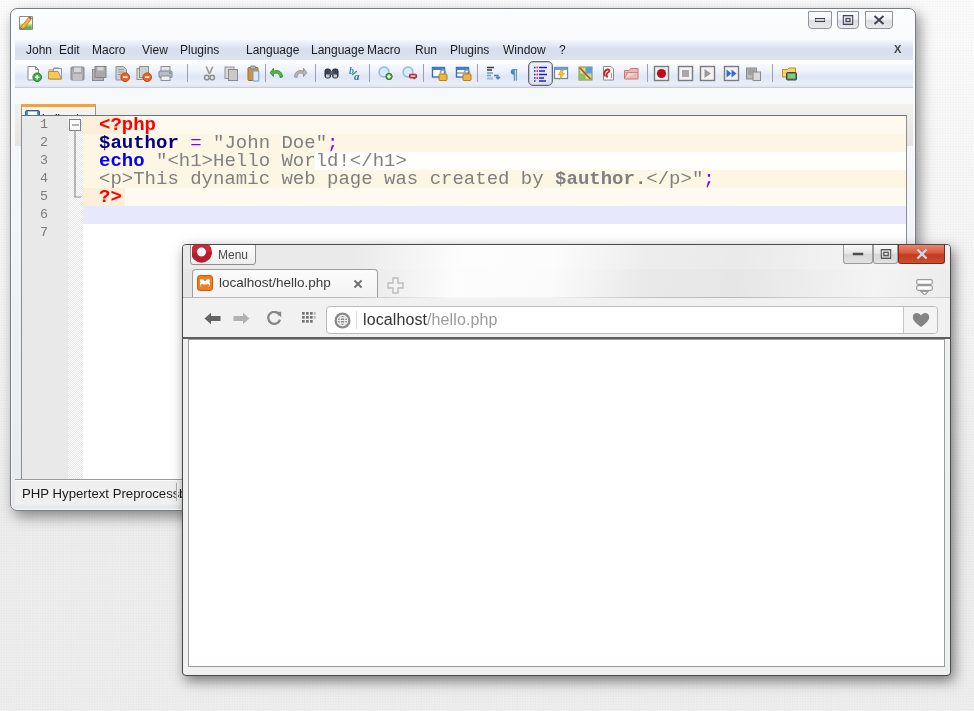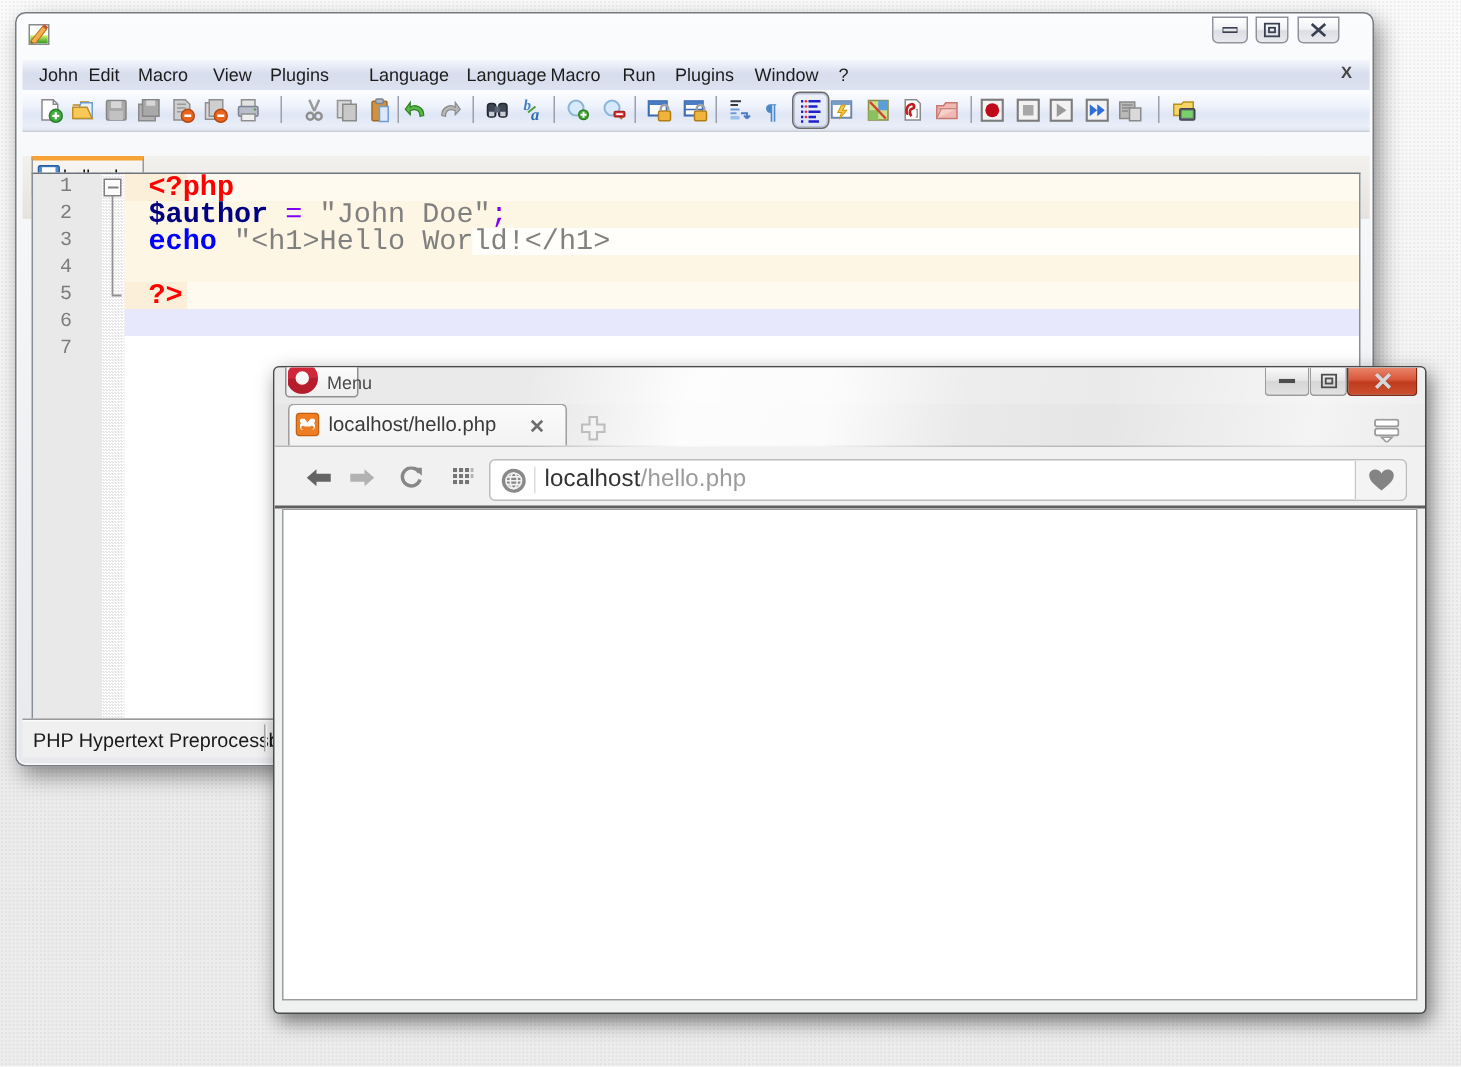--- a/index.html
+++ b/index.html
@@ -68,21 +68,21 @@
   box-shadow: 3px 5px 13px rgba(0,0,0,.5); }
 .dots { background-image:radial-gradient(rgba(90,90,90,.09) 0.7px, transparent 0.85px) !important;
   background-size:2.6px 2.6px; }
 #otitle.dots { background-color:#eaeaea; }
 #otabbar.dots { background-color:#e6e6e6; }
 #otoolbar.dots { background-color:#f1f1f1; }
 #osheen { position:absolute; left:0; top:0; right:0; height:53px;
   background:linear-gradient(100deg, rgba(255,255,255,0) 22%, rgba(255,255,255,.9) 36%, rgba(255,255,255,.85) 48%, rgba(255,255,255,.15) 60%, rgba(255,255,255,0) 72%, rgba(255,255,255,.55) 90%, rgba(255,255,255,.25) 100%); }
 #otitle { position:absolute; left:0; top:0; right:0; height:24px;
   background:linear-gradient(#ededed,#e6e6e6); }
-#omenu { position:absolute; left:7px; top:-2px; width:49px; height:22px;
+#omenu { position:absolute; left:7px; top:-2px; width:66px; height:22px;
   background:linear-gradient(#fdfdfd,#eeeeee); border:1px solid #909090; border-radius:3px; }
 #omenu .mtext { position:absolute; left:27px; top:4px; font-size:12px; color:#4a4a4a; }
 .obtn svg { position:absolute; left:50%; top:50%; transform:translate(-50%,-50%); }
 .obtn { position:absolute; top:0px; height:19px; border:1px solid #9b9b9b; border-top:none;
   background:linear-gradient(#fafafa,#e4e4e4 50%,#d6d6d6 51%,#e2e2e2);
   border-radius:0 0 3px 3px; }
 #oclose { background:linear-gradient(#e9856b,#d9573a 45%,#bf3c1d 55%,#cc4f30);
   border-color:#7e2815; }
 #otabbar { position:absolute; left:0; top:24px; right:0; height:29px;
   background:linear-gradient(#e9e9e9,#e2e2e2); border-bottom:1px solid #b9b9b9; }
@@ -361,20 +361,21 @@
     <div class="lnum" style="top:18px">2</div>
     <div class="lnum" style="top:36px">3</div>
     <div class="lnum" style="top:54px">4</div>
     <div class="lnum" style="top:72px">5</div>
     <div class="lnum" style="top:90px">6</div>
     <div class="lnum" style="top:108px">7</div>
 
     <div class="crow" style="top:0"><span class="red">&lt;?php</span></div>
     <div class="crow" style="top:18px"><span class="nav">$author</span> <span class="vio">=</span> <span class="gry">"John Doe"</span><span class="vio">;</span></div>
     <div class="crow" style="top:36px"><span class="blu">echo</span> <span class="gry">"&lt;h1&gt;Hello World!&lt;/h1&gt;</span></div>
+    <div class="crow" style="top:54px"><span class="gry">&lt;p&gt;This dynamic web page was created by <span class="b">$author.</span>&lt;/p&gt;"</span><span class="vio">;</span></div>
     <div class="crow" style="top:72px"><span class="red">?&gt;</span></div>
   </div>
 
   <div id="statusbar">
     <span class="abs" style="left:7px;top:6px;">PHP Hypertext Preprocessor</span>
     <span class="abs" style="left:161px;top:3px;width:1px;height:18px;background:#ababab;box-shadow:1px 0 0 #fff;"></span>
     <span class="abs" style="left:164px;top:6px;">len</span>
   </div>
 </div>
 

